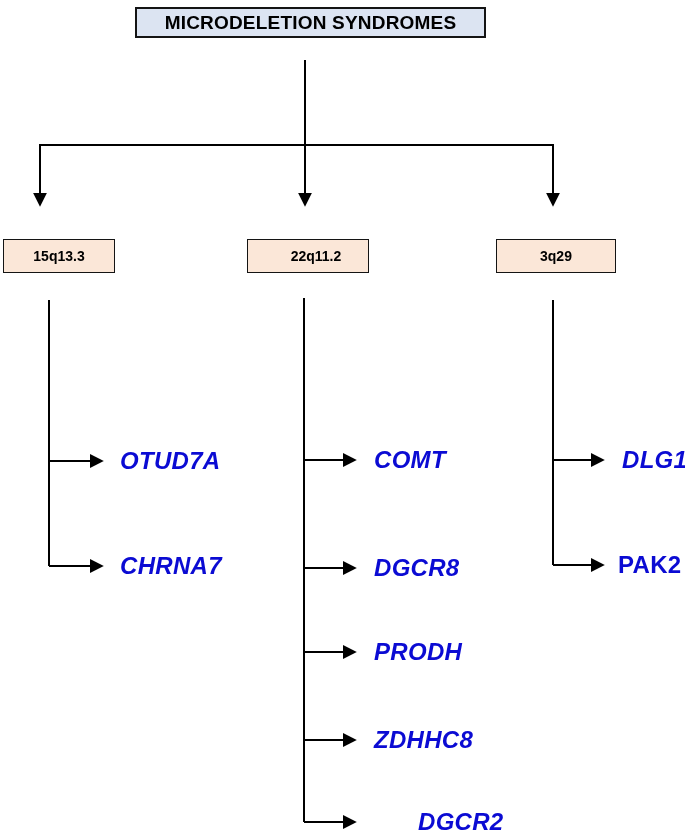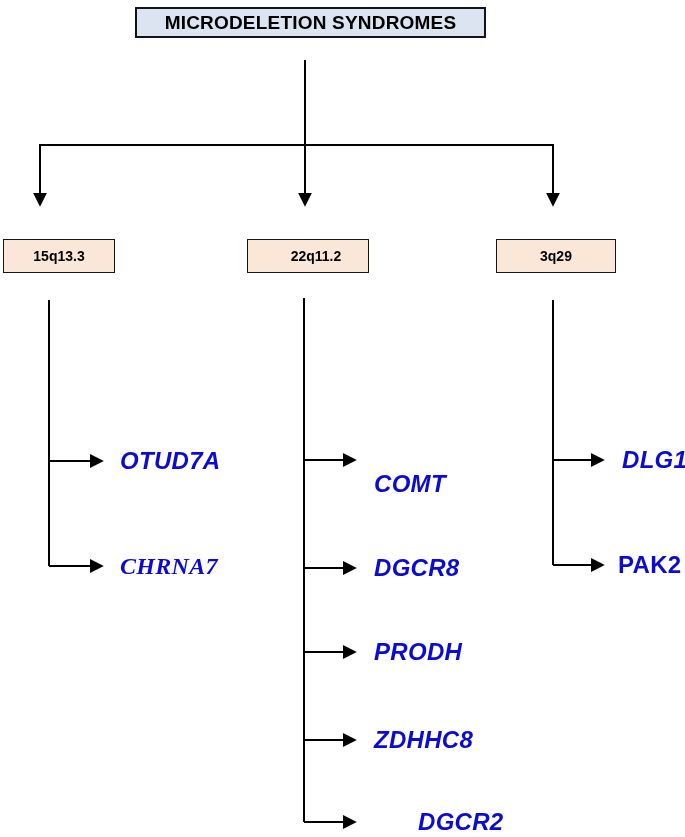--- a/index.html
+++ b/index.html
@@ -60,23 +60,23 @@
     font-weight: bold;
     font-style: italic;
     font-size: 24px;
     color: var(--gene-text);
     white-space: nowrap;
     letter-spacing: 0.3px;
   }
   .gene-label.upright { font-style: normal; }
   
   .g00 { left: 120px; top: 461px; }
-  .g01 { left: 120px; top: 566px; font-family: Liberation Serif, serif; }
+  .g01 { left: 120px; top: 566px; }
   
-  .g10 { left: 374px; top: 460px; margin-top: 24px; }
+  .g10 { left: 374px; top: 460px; }
   .g11 { left: 374px; top: 568px; }
   .g12 { left: 374px; top: 652px; }
   .g13 { left: 374px; top: 740px; font-style: italic; }
   .g14 { left: 374px; top: 822px; margin-left: 44px; }
   
   .g20 { left: 622px; top: 460px; }
   .g21 { left: 618px; top: 565px; }
   svg line, svg path.branch { stroke: var(--line); stroke-width: 2; fill: none; }
   svg marker path { fill: var(--line); }
 </style>

